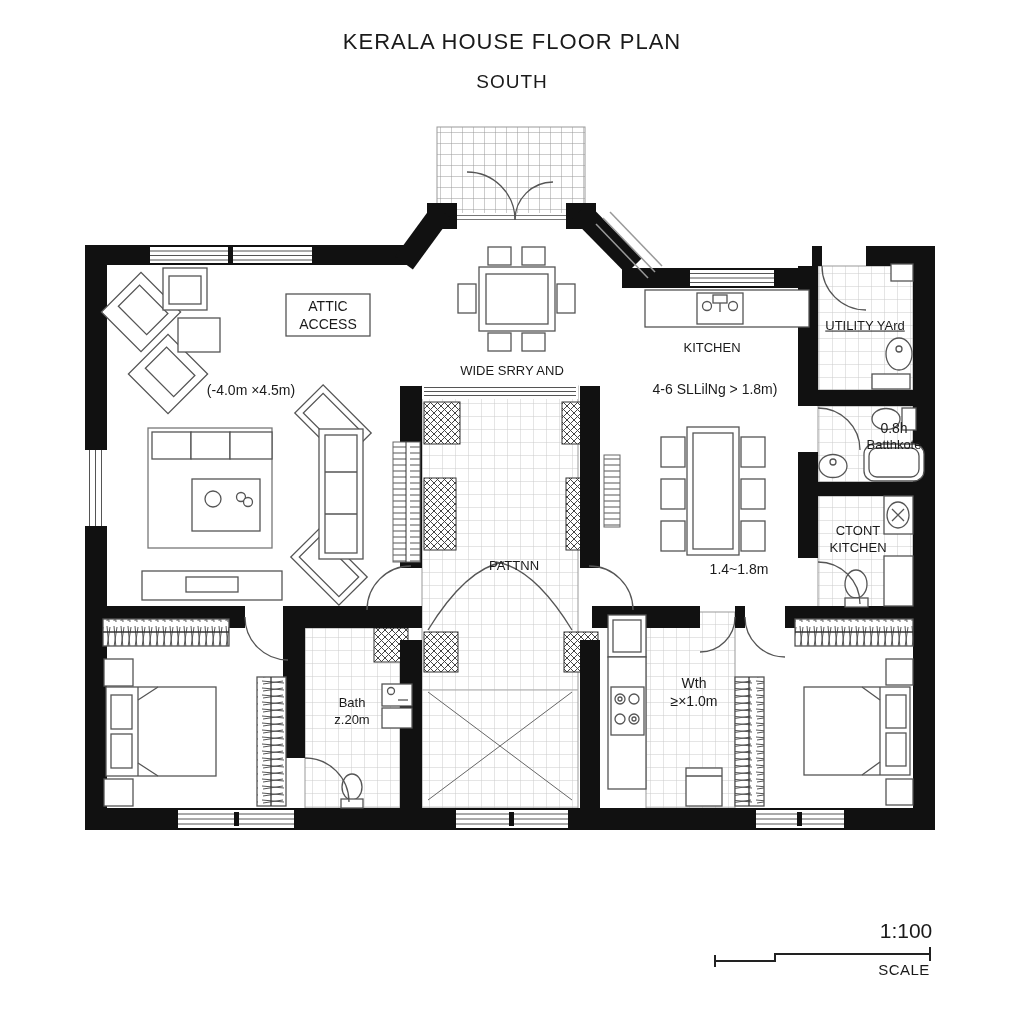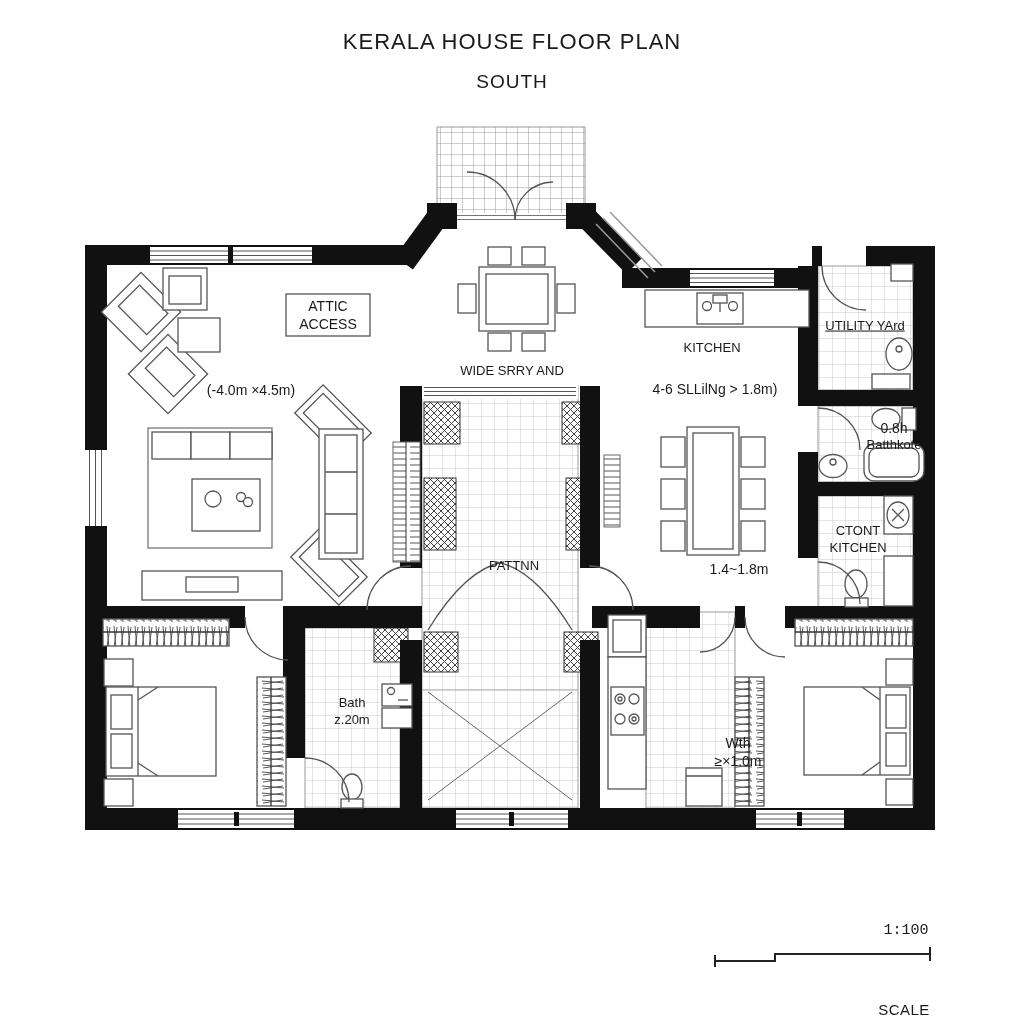--- a/index.html
+++ b/index.html
@@ -6,21 +6,21 @@
   .stage { position:relative; width:1024px; height:1024px; background:#ffffff;
            font-family:"Liberation Sans",sans-serif; color:#1a1a1a; overflow:hidden; }
   .stage svg { position:absolute; left:0; top:0; }
   .lbl { position:absolute; transform:translate(-50%,-50%); text-align:center;
          white-space:nowrap; line-height:1.3; color:#1a1a1a; }
   .title    { font-size:22px; letter-spacing:1px; font-weight:500; }
   .subtitle { font-size:19px; letter-spacing:1px; font-weight:400; }
   .s13 { font-size:13px; }
   .s14 { font-size:14px; }
   .s15 { font-size:14px; }
-  .ratio { font-size:15px;font-family:Liberation Mono, monospace; }
+  .ratio { font-size:21px; }
   .scale-word { font-size:15px; letter-spacing:0.5px; }
 </style>
 </head>
 <body>
 
 <div class="stage">
 
   <svg width="1024" height="1024" viewBox="0 0 1024 1024">
     <defs>
       <pattern id="tile" width="13" height="13" patternUnits="userSpaceOnUse">
@@ -364,21 +364,21 @@
   </div>
 
   <div class="lbl s13" style="left:514px; top:566px;">PATTNN</div>
   <div class="lbl s14" style="left:711px; top:569px;margin-left:28px;">1.4~1.8m</div>
 
   <div class="lbl s13" style="left:352px; top:712px;">
     <div>Bath</div>
     <div>z.20m</div>
   </div>
 
-  <div class="lbl s14" style="left:694px; top:752px;margin-left:44px;">
+  <div class="lbl s14" style="left:694px; top:692px;">
     <div>Wth</div>
     <div>≥×1.0m</div>
   </div>
 
   <div class="lbl ratio" style="left:906px; top:931px;">1:100</div>
-  <div class="lbl scale-word" style="left:904px; top:970px;margin-top:40px;">SCALE</div>
+  <div class="lbl scale-word" style="left:904px; top:970px;">SCALE</div>
 
 </div>
 
 </body></html>

